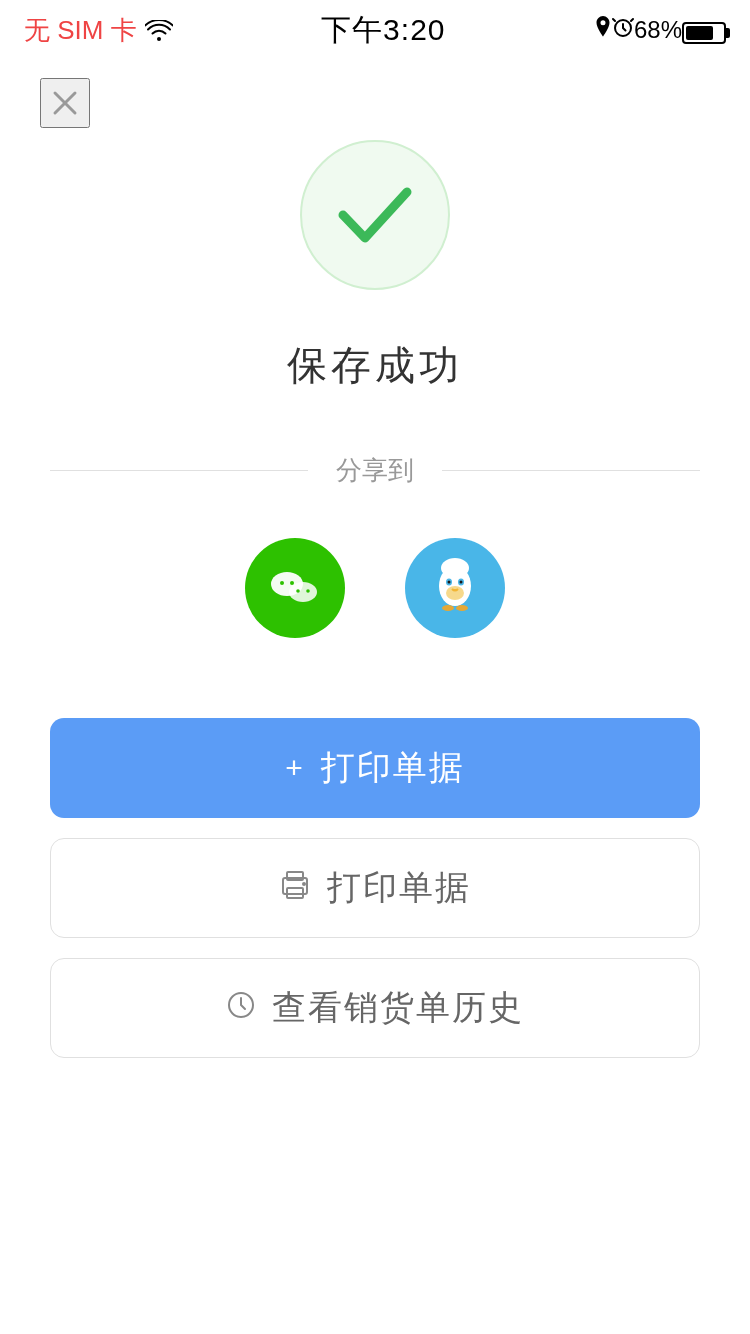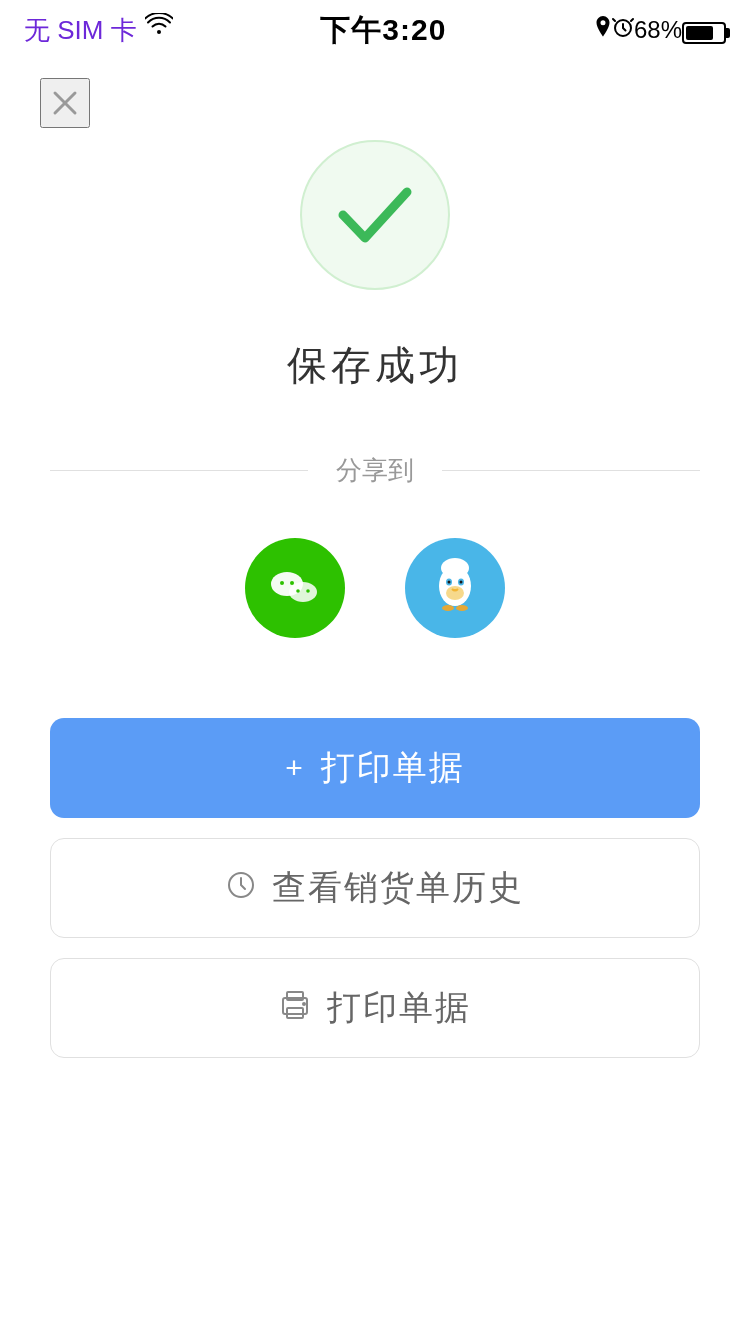--- a/index.html
+++ b/index.html
@@ -24,35 +24,35 @@
       height: 60px;
       display: flex;
       align-items: center;
       justify-content: space-between;
       padding: 0 24px;
       background: #ffffff;
     }
 
     .status-left {
       display: flex;
-      align-items: flex-start;
+      align-items: flex-end;
       gap: 8px;
       font-size: 26px;
       font-weight: 500;
-      color: #6d28d9;
+      color: #ef4444;
     }
 
     .wifi-icon {
       display: inline-block;
       font-size: 24px;
     }
 
     .status-center {
       font-size: 30px;
-      font-weight: 700;
+      font-weight: 400;
       color: #000;
       letter-spacing: 1px;
     }
 
     .status-right {
       display: flex;
       align-items: flex-end;
       font-size: 24px;
       color: #000;
     }
@@ -347,35 +347,35 @@
 
   <div class="action-buttons">
 
     <button class="btn-primary">
       <span class="btn-icon-white">+</span>
       <span>打印单据</span>
     </button>
 
     <button class="btn-secondary">
       <span class="btn-icon">
-        <svg width="30" height="30" viewBox="0 0 30 30" fill="none">
-          <circle cx="15" cy="15" r="12" stroke="#888" stroke-width="2" fill="none"></circle>
-          <path d="M15 8v7l4 4" stroke="#888" stroke-width="2" stroke-linecap="round" stroke-linejoin="round"></path>
-        </svg>
-      </span>
-      <span>查看销货单历史</span>
-    </button>
-
-    <button class="btn-secondary">
-      <span class="btn-icon">
         <svg width="32" height="30" viewBox="0 0 32 30" fill="none">
           <rect x="4" y="8" width="24" height="16" rx="2" stroke="#888" stroke-width="2" fill="none"></rect>
           <rect x="8" y="2" width="16" height="8" rx="1" stroke="#888" stroke-width="2" fill="none"></rect>
           <rect x="8" y="18" width="16" height="10" rx="1" stroke="#888" stroke-width="2" fill="none"></rect>
           <circle cx="25" cy="14" r="2" fill="#888"></circle>
         </svg>
       </span>
       <span>打印单据</span>
     </button>
 
+    <button class="btn-secondary">
+      <span class="btn-icon">
+        <svg width="30" height="30" viewBox="0 0 30 30" fill="none">
+          <circle cx="15" cy="15" r="12" stroke="#888" stroke-width="2" fill="none"></circle>
+          <path d="M15 8v7l4 4" stroke="#888" stroke-width="2" stroke-linecap="round" stroke-linejoin="round"></path>
+        </svg>
+      </span>
+      <span>查看销货单历史</span>
+    </button>
+
   </div>
 
 </div>
 
 </body></html>

